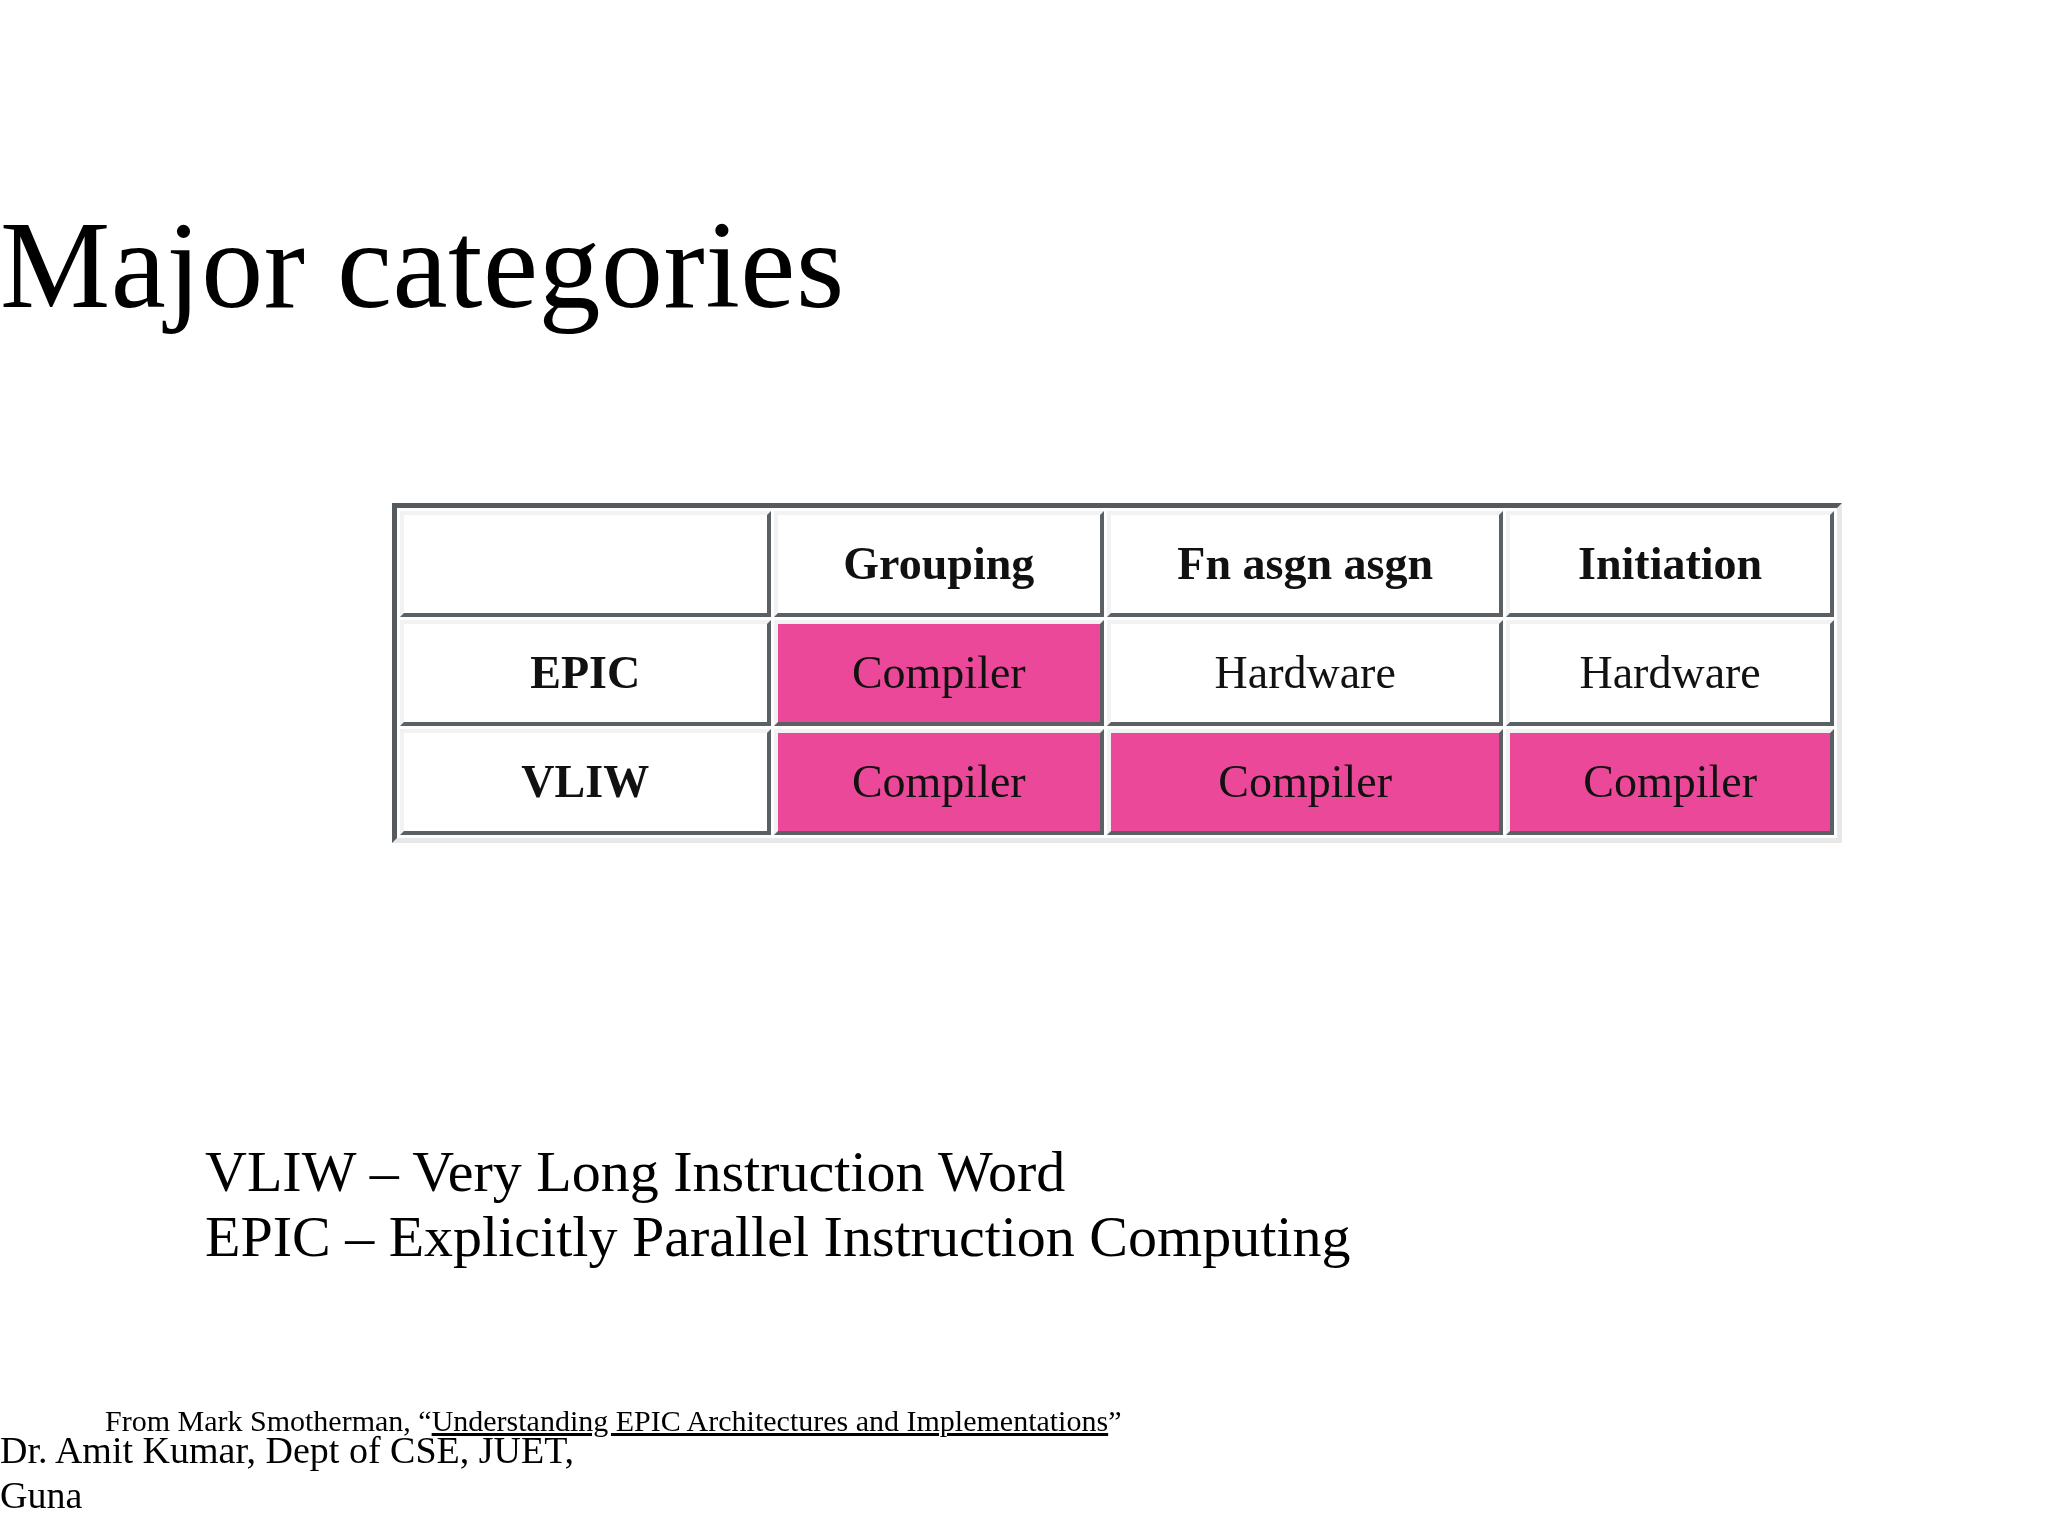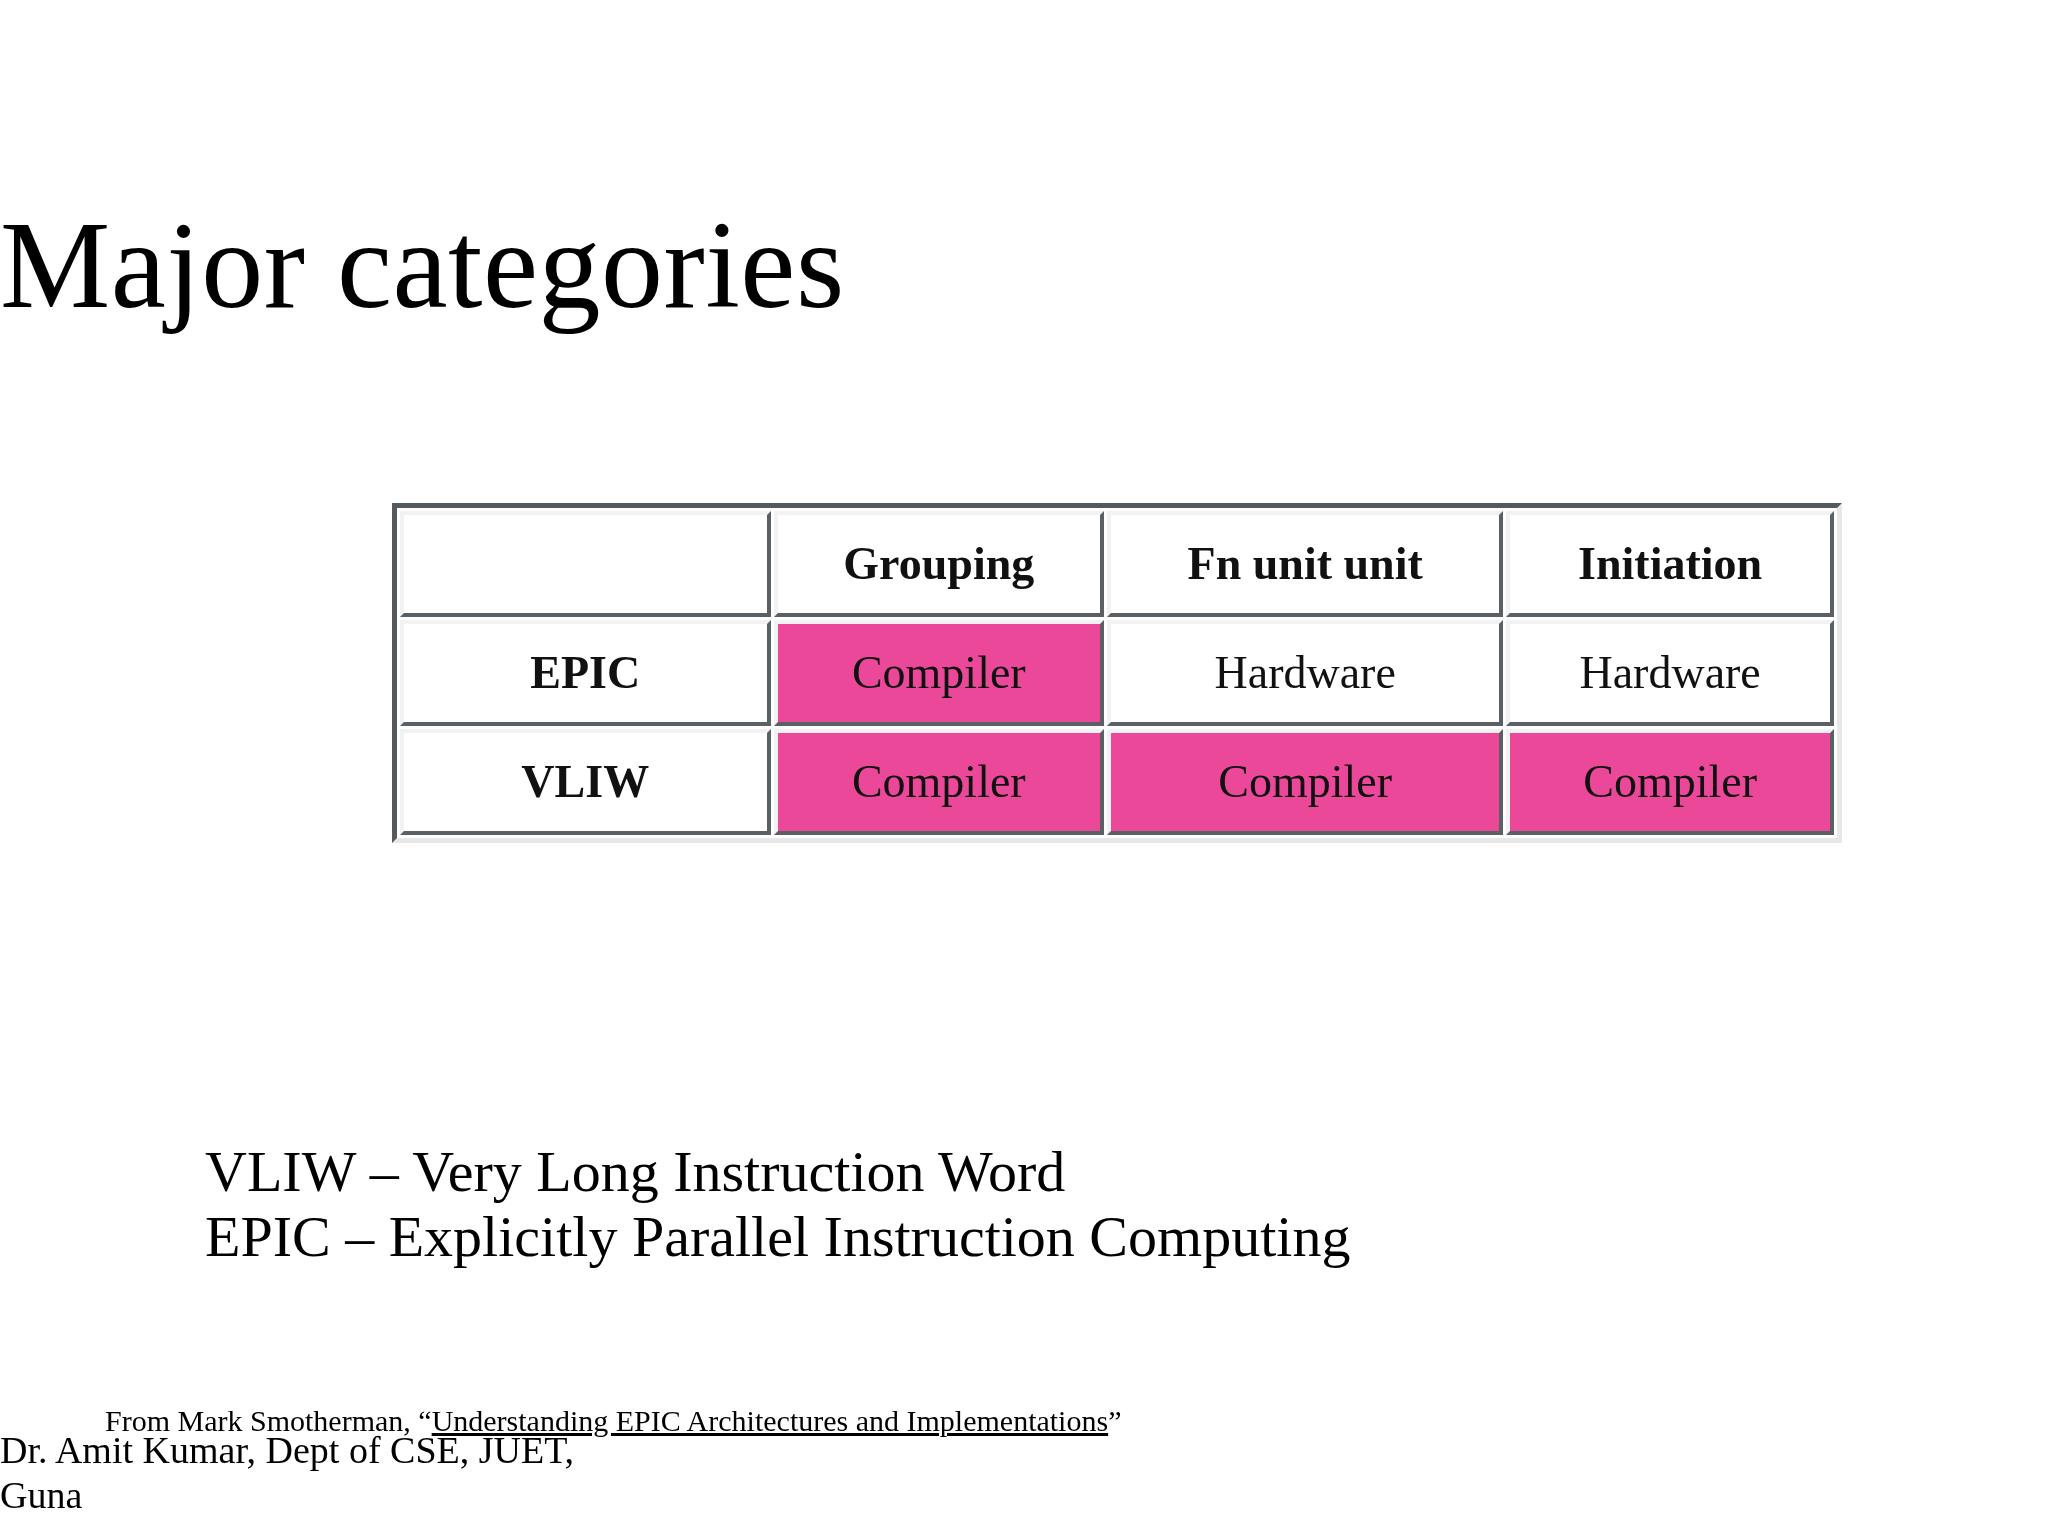--- a/index.html
+++ b/index.html
@@ -137,21 +137,21 @@
       <colgroup>
         <col class="c1">
           <col class="c2">
           <col class="c3">
           <col class="c4">
       </colgroup>
       <tbody>
         <tr>
           <td class="blank"></td>
           <td class="hdr">Grouping</td>
-          <td class="hdr">Fn unit unit</td>
+          <td class="hdr">Fn asgn asgn</td>
           <td class="hdr">Initiation</td>
         </tr>
 
 
         <tr>
           <td class="rowhead">EPIC</td>
           <td class="shaded">Compiler</td>
           <td>Hardware</td>
           <td>Hardware</td>
         </tr>

